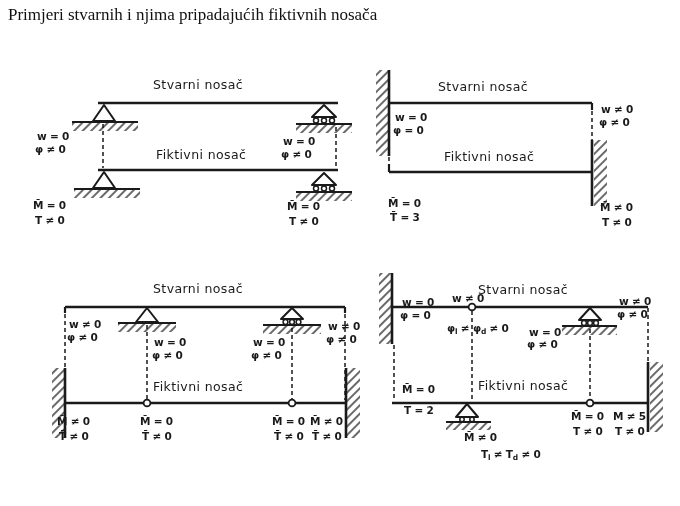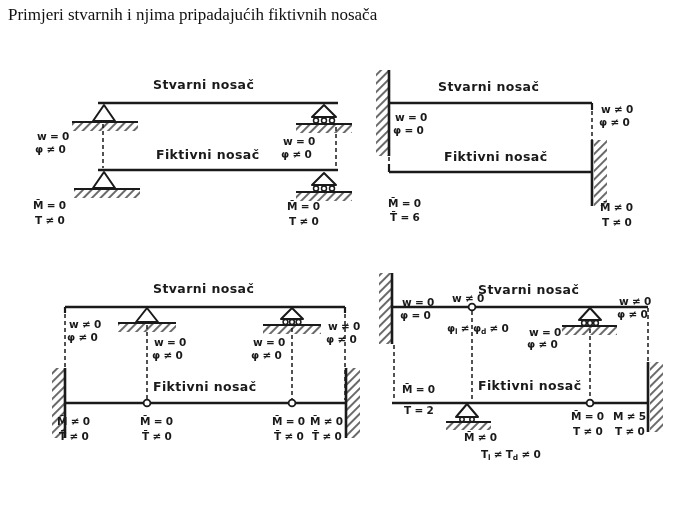--- a/index.html
+++ b/index.html
@@ -1,20 +1,20 @@
 <!DOCTYPE html>
 <html><head>
 <meta charset="utf-8">
 <style>
   html,body{margin:0;padding:0;background:#ffffff;}
   .page{position:relative;width:680px;height:464px;background:#fff;
         font-family:"DejaVu Sans",sans-serif;color:#1a1a1a;overflow:hidden;}
   .title{position:absolute;left:8px;top:5px;font-family:"Liberation Serif",serif;
          font-size:17px;color:#111;white-space:nowrap;}
-  .hd{position:absolute;font-weight:bold;font-size:12.5px;letter-spacing:.4px;white-space:nowrap;text-align:center;}
+  .hd{position:absolute;font-weight:normal;font-size:12.5px;letter-spacing:.4px;white-space:nowrap;text-align:center;}
   .cl{position:absolute;font-weight:bold;font-size:10.5px;letter-spacing:-.2px;white-space:nowrap;}
   .cl sub{font-size:7.5px;vertical-align:-2px;line-height:0;}
   svg.art{position:absolute;left:0;top:0;}
   .beam{stroke:#1a1a1a;stroke-width:2.6;}
   .tick{stroke:#1a1a1a;stroke-width:2.2;}
   .wall{stroke:#1a1a1a;stroke-width:2.6;}
   .grd{stroke:#1a1a1a;stroke-width:1.8;}
   .dash{stroke:#1a1a1a;stroke-width:1.5;stroke-dasharray:4 3;fill:none;}
   .sup{fill:#ffffff;stroke:#1a1a1a;stroke-width:2;stroke-linejoin:round;}
   .roll{fill:#ffffff;stroke:#1a1a1a;stroke-width:1.5;}
@@ -181,21 +181,21 @@
   <div class="cl" style="left:33px;top:199px">M̄ = 0</div>
   <div class="cl" style="left:35px;top:214px">T ≠ 0</div>
   <div class="cl" style="left:287px;top:200px">M̄ = 0</div>
   <div class="cl" style="left:289px;top:215px">T ≠ 0</div>
 
   <div class="cl" style="left:395px;top:111px">w = 0</div>
   <div class="cl" style="left:393px;top:124px">φ = 0</div>
   <div class="cl" style="left:601px;top:103px">w ≠ 0</div>
   <div class="cl" style="left:599px;top:116px">φ ≠ 0</div>
   <div class="cl" style="left:388px;top:197px">M̄ = 0</div>
-  <div class="cl" style="left:390px;top:211px">T̄ = 6</div>
+  <div class="cl" style="left:390px;top:211px">T̄ = 3</div>
   <div class="cl" style="left:600px;top:201px">M̄ ≠ 0</div>
   <div class="cl" style="left:602px;top:216px">T ≠ 0</div>
 
   <div class="cl" style="left:69px;top:318px">w ≠ 0</div>
   <div class="cl" style="left:67px;top:331px">φ ≠ 0</div>
   <div class="cl" style="left:154px;top:336px">w = 0</div>
   <div class="cl" style="left:152px;top:349px">φ ≠ 0</div>
   <div class="cl" style="left:253px;top:336px">w = 0</div>
   <div class="cl" style="left:251px;top:349px">φ ≠ 0</div>
   <div class="cl" style="left:328px;top:320px">w ≠ 0</div>

